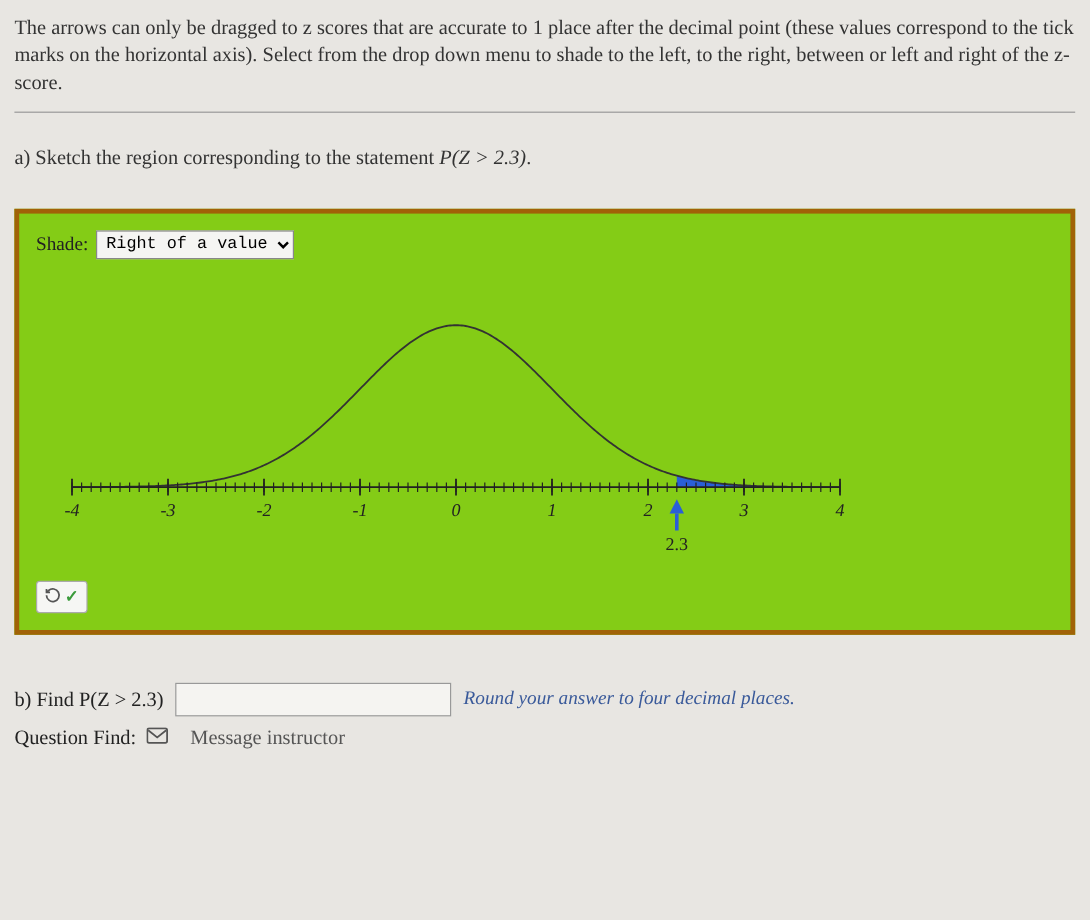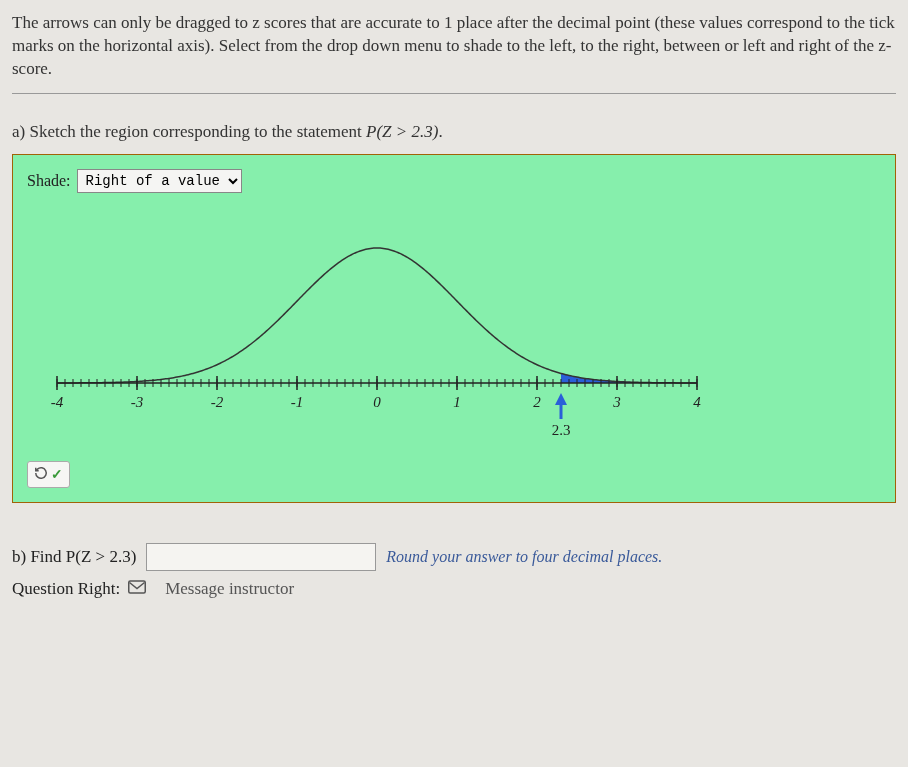--- a/index.html
+++ b/index.html
@@ -17,30 +17,30 @@
     color: #333;
     font-weight: 500;
   }
   hr.divider {
     border: none;
     border-top: 1px solid #999;
     margin: 8px 0 28px 0;
   }
   .part-label {
     font-size: 17px;
-    margin-bottom: 12px;
+    margin-bottom: 32px;
     color: #333;
   }
   .part-label .math {
     font-style: italic;
     font-family: 'Times New Roman', serif;
   }
   .graph-box {
-    border: 1px solid #a16207;
-    background: #86efac;
+    border: 4px solid #a16207;
+    background: #84cc16;
     padding: 14px 14px 14px 14px;
     margin-bottom: 40px;
   }
   .shade-row {
     display: flex;
     align-items: center;
     gap: 6px;
     font-size: 16px;
     margin-bottom: 20px;
   }
@@ -254,21 +254,21 @@
 
 <div class="partb-row">
   <span>
     <span>b) Find </span><span class="math">P(Z &gt; 2.3)</span>
   </span>
   <input class="ans-input" type="text" value="" style="">
   <span class="hint">Round your answer to four decimal places.</span>
 </div>
 
 <div class="qhelp">
-  <span>Question Right:</span>
+  <span>Question Find:</span>
   <span class="msg-link">
     <span>
       <svg width="18" height="14" viewBox="0 0 24 18" fill="none" stroke="#555" stroke-width="2">
           <rect x="1" y="1" width="22" height="16" rx="2"></rect>
           <path d="M2 3l10 8 10-8"></path>
         </svg>
     </span>
     <span>Message instructor</span>
   </span>
 </div>

